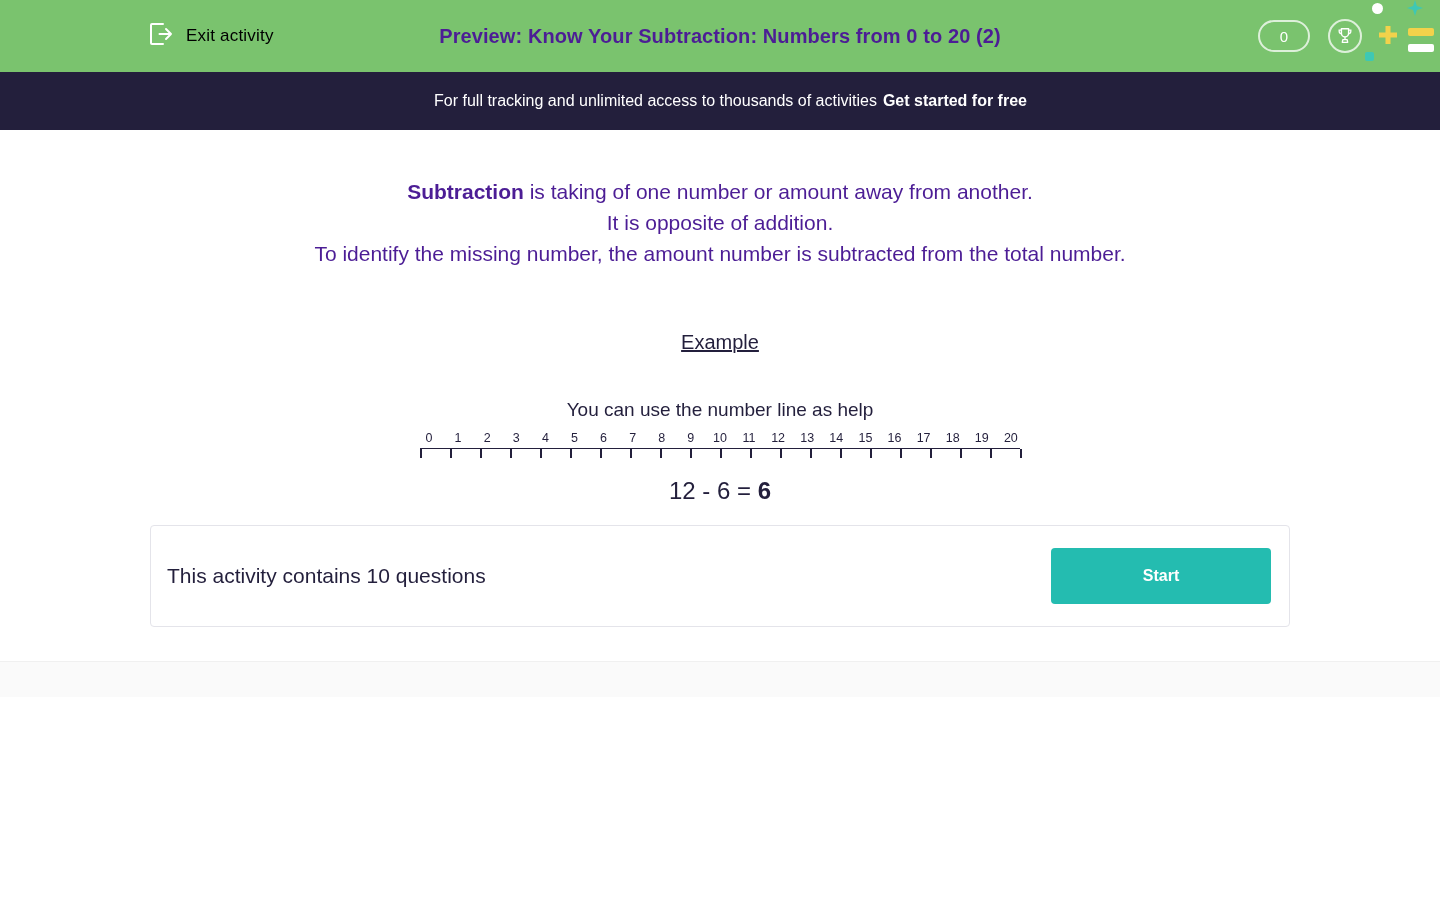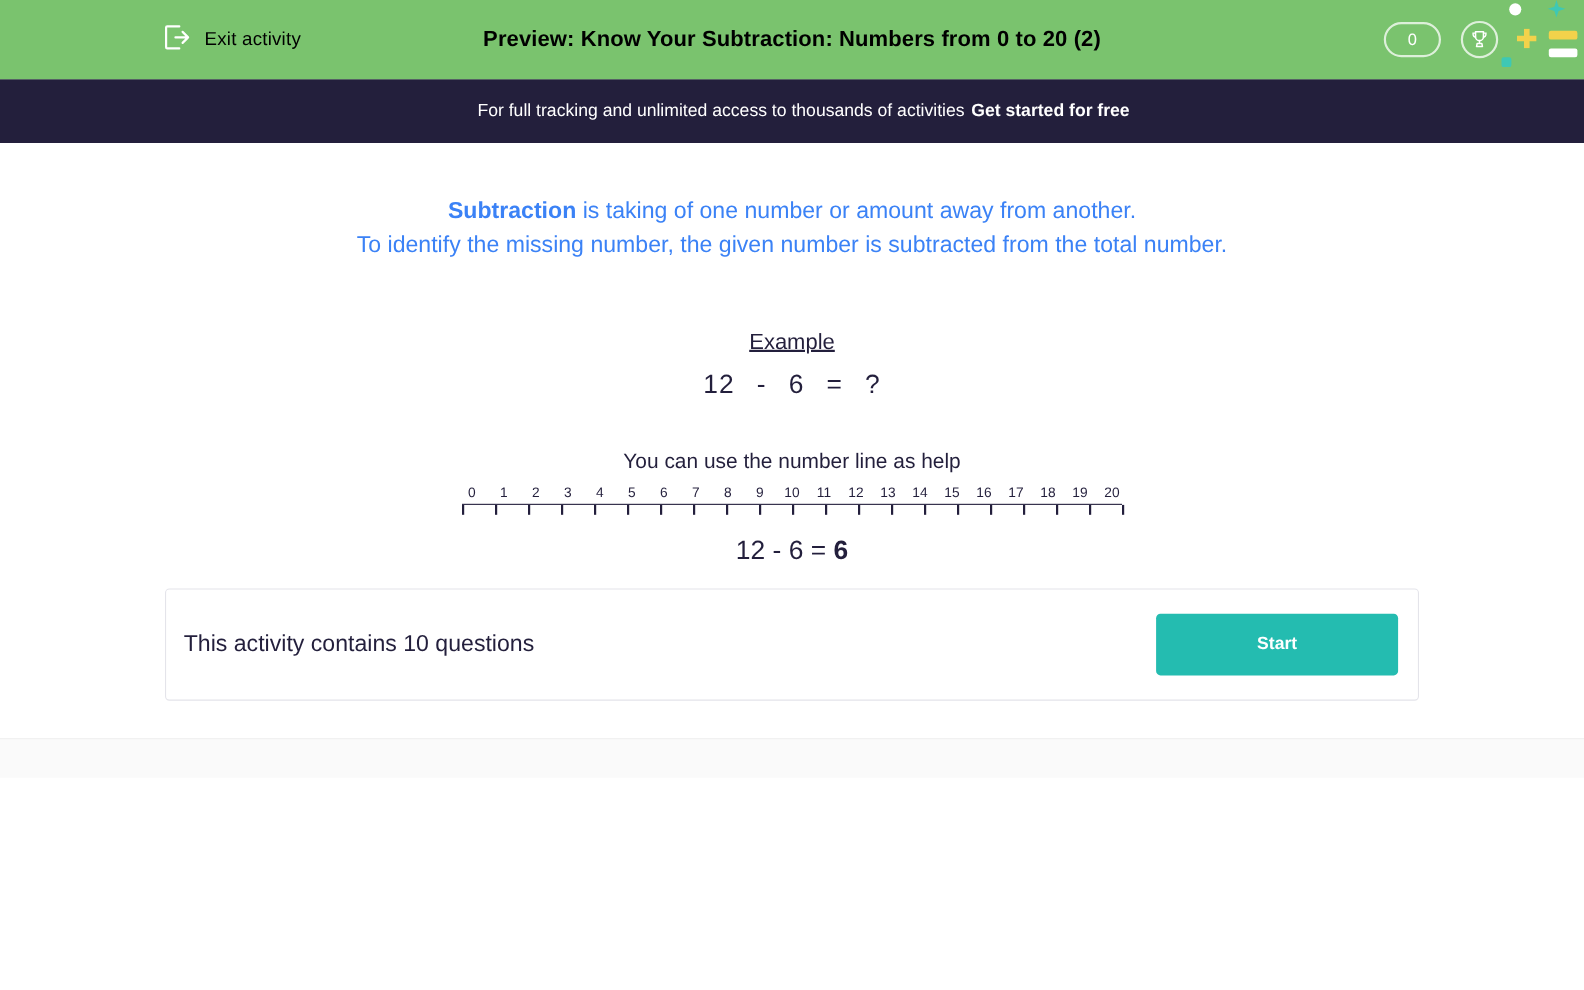--- a/index.html
+++ b/index.html
@@ -33,21 +33,21 @@
   .exit-label {
     color: #000000;
     font-size: 17px;
     font-weight: 400;
     letter-spacing: .2px;
   }
   .preview-title {
     position: absolute;
     left: 50%;
     transform: translateX(-50%);
-    color: #000000;
+    color: #4c1d95;
     font-size: 20px;
     font-weight: 700;
     white-space: nowrap;
     letter-spacing: .1px;
   }
   .right-cluster {
     position: absolute;
     right: 78px;
     display: flex;
     align-items: center;
@@ -96,21 +96,21 @@
     padding-left: 21px;
   }
   .promo a { color: #ffffff; font-weight: 700; text-decoration: none; margin-left: 6px; cursor: pointer; }
 
   
   .content { padding-top: 46px; }
   .intro {
     text-align: center;
     font-size: 21px;
     line-height: 31px;
-    color: #3b82f6;
+    color: #4c1d95;
   }
   .intro b { font-weight: 700; }
 
   .section-heading {
     text-align: center;
     font-size: 20px;
     font-weight: 400;
     text-decoration: underline;
     margin-top: 62px;
   }
@@ -248,28 +248,26 @@
   <span>For full tracking and unlimited access to thousands of activities</span>
   <a href="#">Get started for free</a>
 </div>
 
 <div class="content">
 
   <div class="intro">
     <div>
       <b>Subtraction</b><span> is taking of one number or amount away from another.</span>
     </div>
-    <div>To identify the missing number, the given number is subtracted from the total number.</div>
+    <div>It is opposite of addition.</div>
+    <div>To identify the missing number, the amount number is subtracted from the total number.</div>
   </div>
 
   <div class="section-heading">Example</div>
 
-  <div class="equation">
-    <span>12</span><span>-</span><span>6</span><span>=</span><span>?</span>
-  </div>
 
   <div class="numberline-help">You can use the number line as help</div>
 
   <div class="numberline">
     <div class="nl-labels" id="nl-labels">
         <span>0</span>
         <span>1</span>
         <span>2</span>
         <span>3</span>
         <span>4</span>

